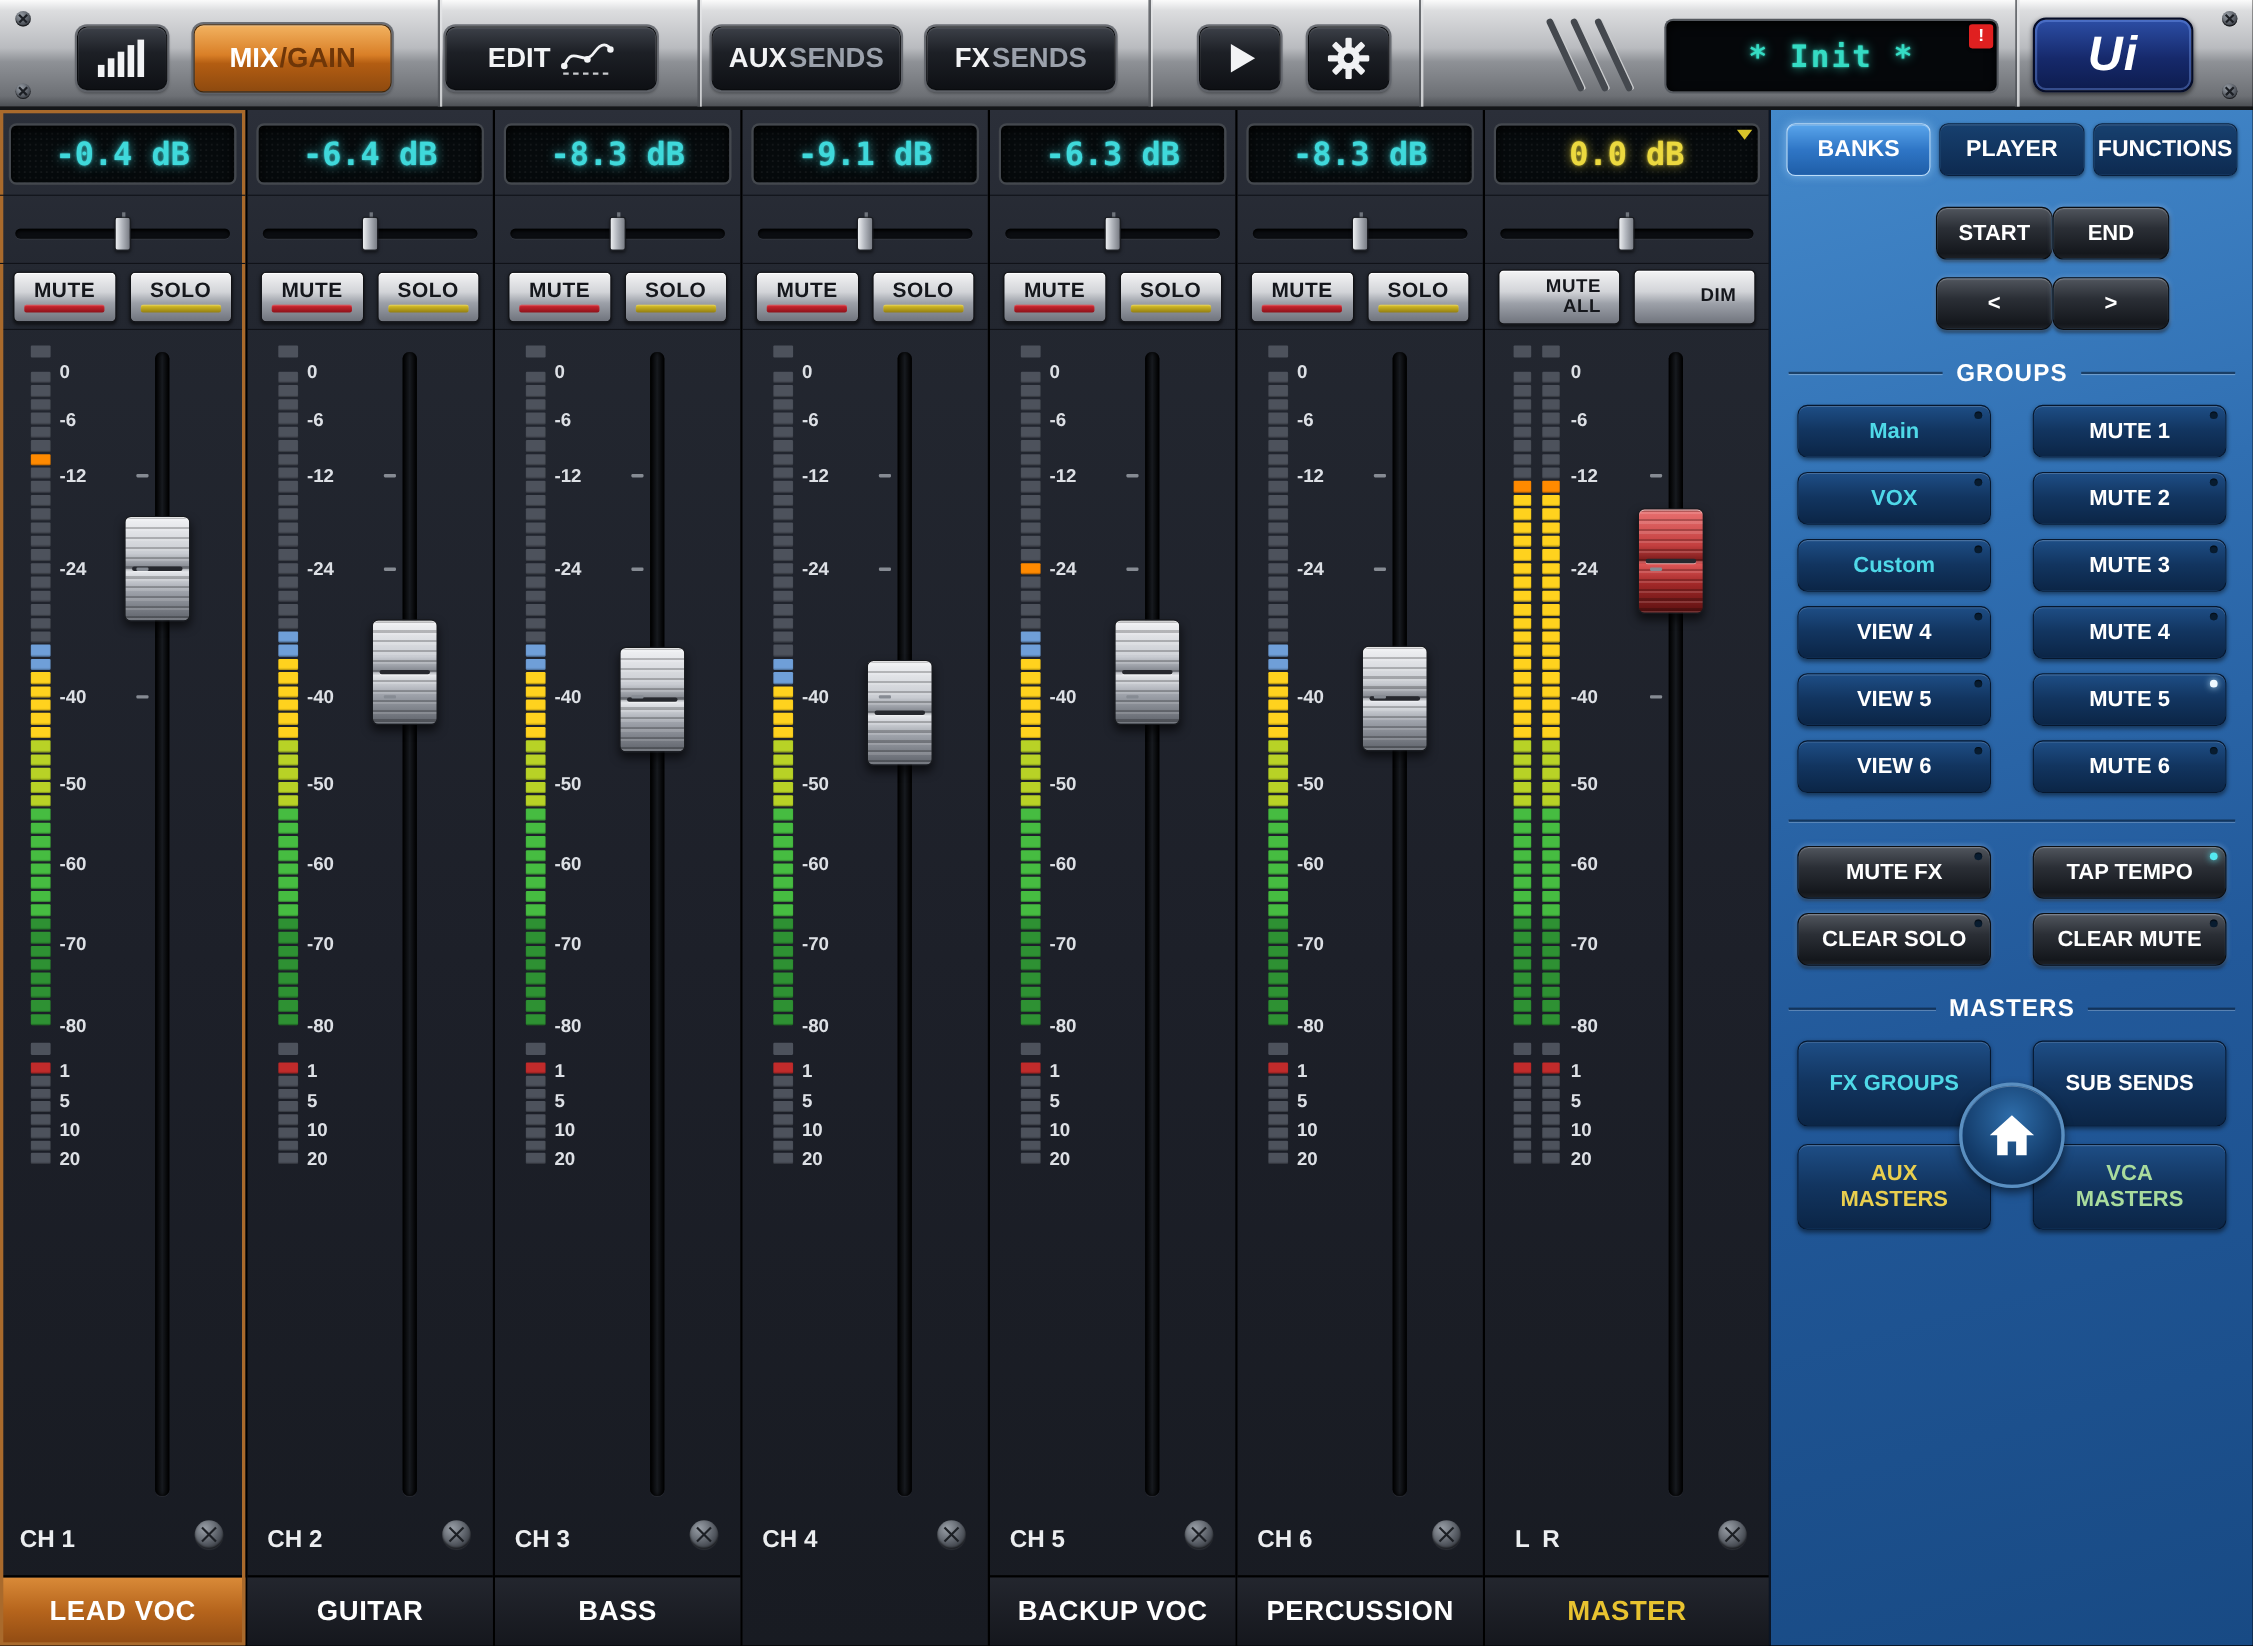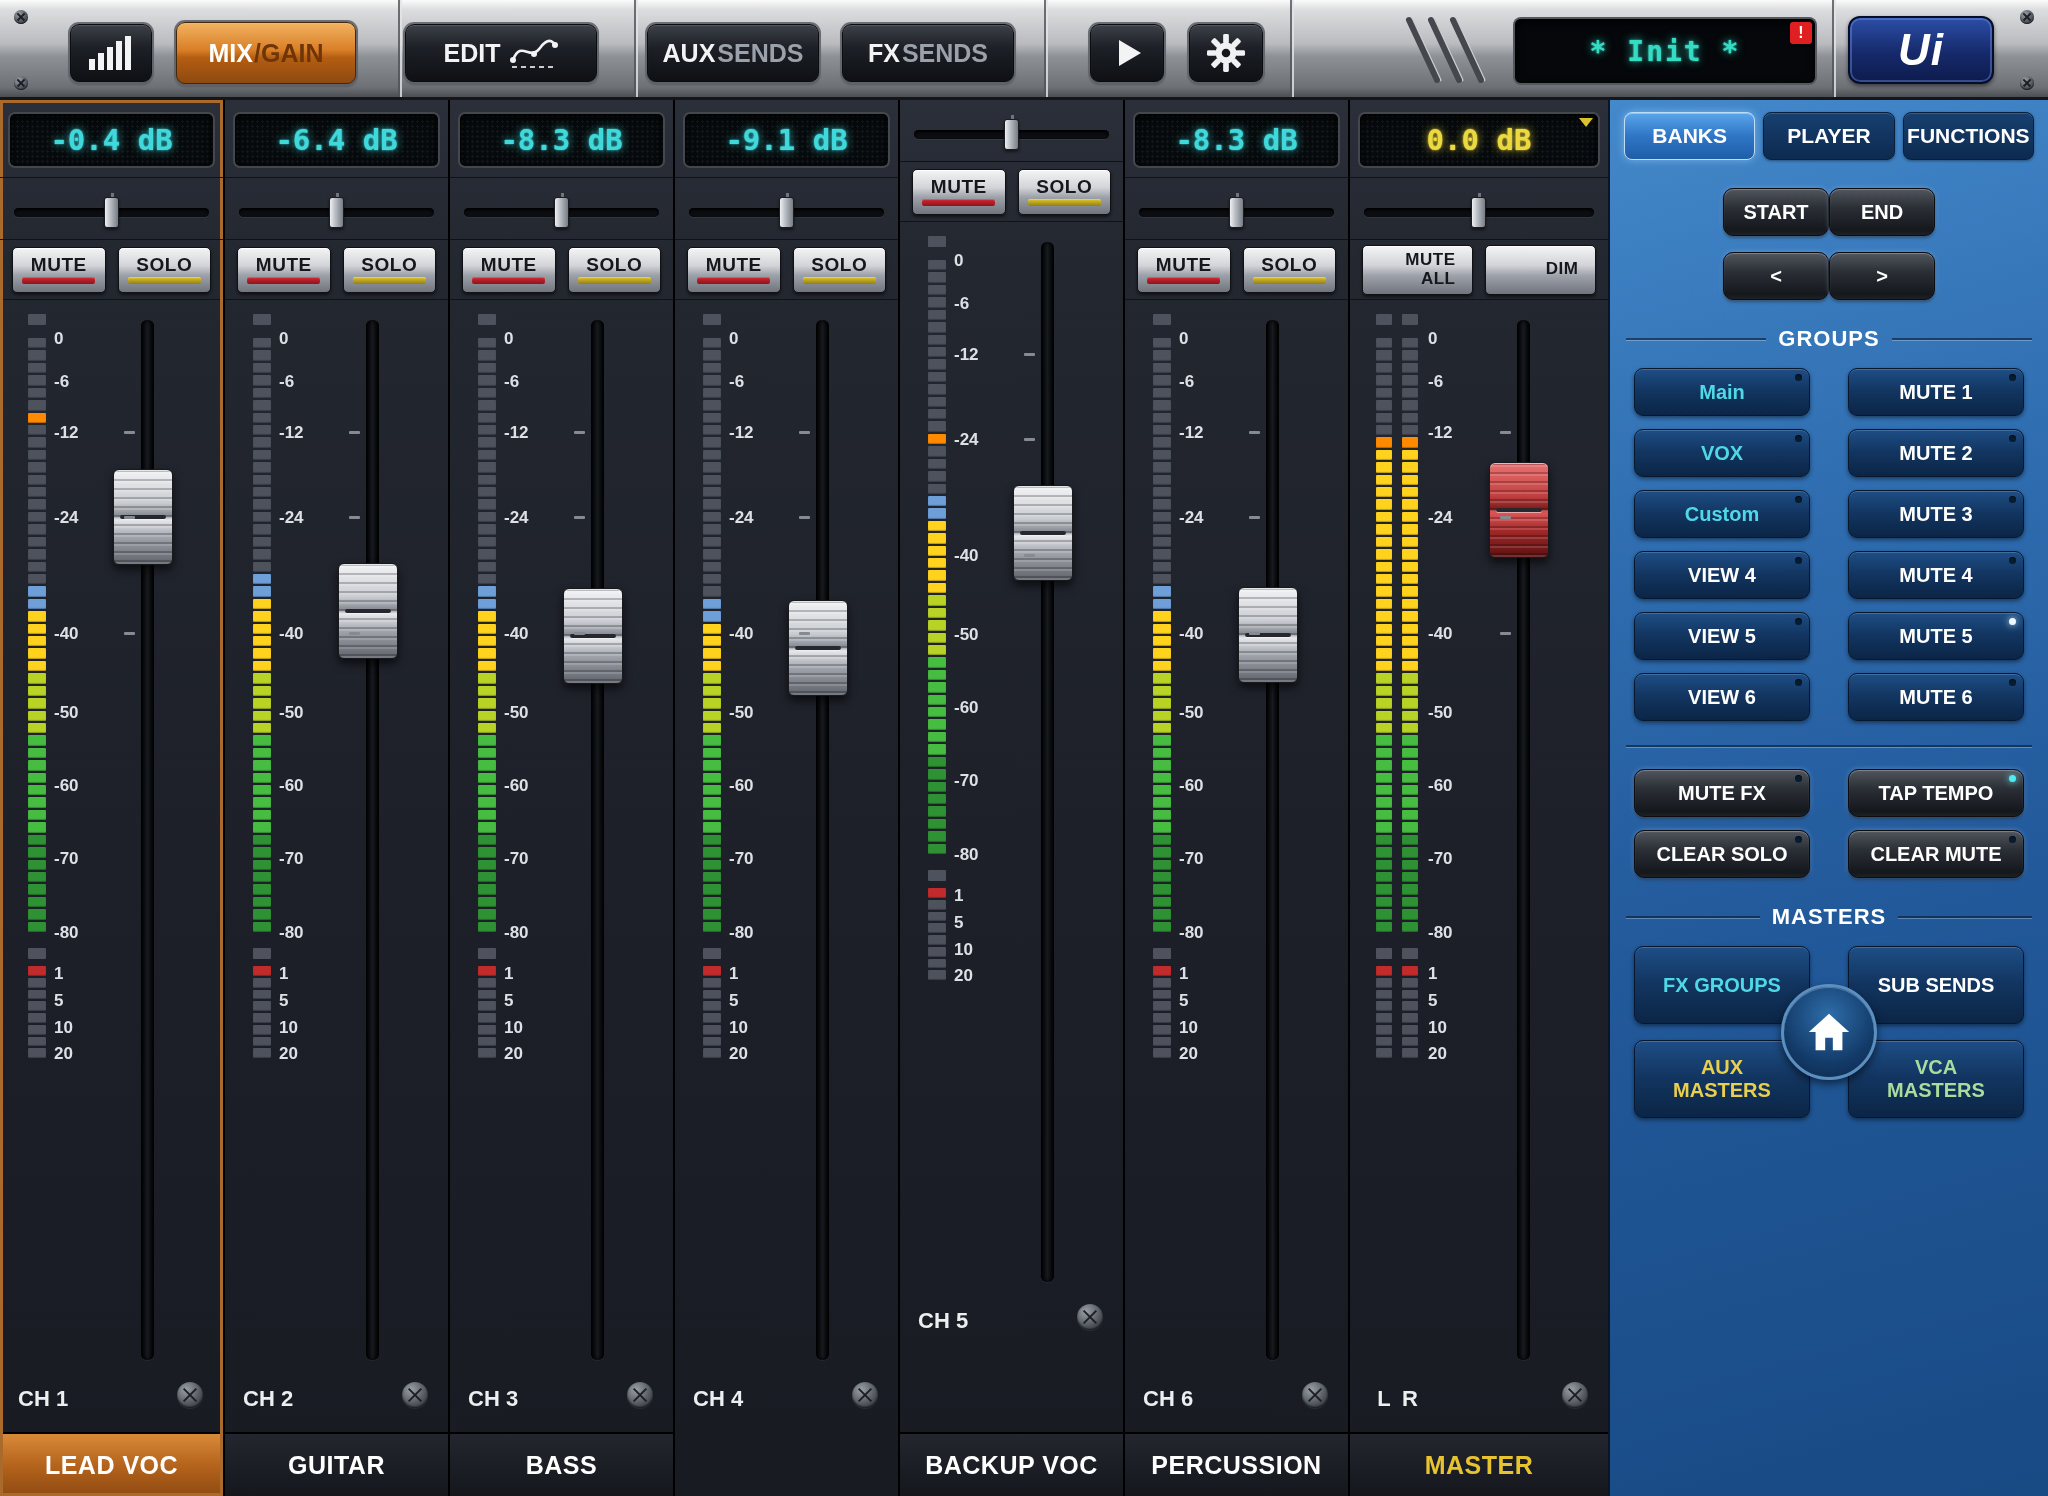--- a/index.html
+++ b/index.html
@@ -142,21 +142,21 @@
 
   
   .sidebar { width:440px; height:1396px; border-left:2px solid #0a1526; position:relative; overflow:hidden;
     background:linear-gradient(165deg,#4489cb 0%,#306fb2 28%,#22599a 58%,#184a84 100%); }
   .tabs { display:flex; gap:8px; margin:12px 14px 0; height:48px; }
   .tab { flex:1; border-radius:8px; color:#fff; font-weight:bold; font-size:21px; cursor:pointer;
     background:linear-gradient(180deg,#17406f,#0d2a50); border:1px solid #091f3c;
     box-shadow:inset 0 1px 0 rgba(255,255,255,.15), 0 1px 3px rgba(0,0,0,.4); }
   .tab.active { background:linear-gradient(180deg,#5aa6ec,#2f76c6 50%,#1f5ea8); border-color:#bcdcf8;
     box-shadow:0 0 9px rgba(160,210,255,.55), inset 0 1px 0 rgba(255,255,255,.35); }
-  .transport { display:flex; justify-content:center; margin:28px 76px 0; }
+  .transport { display:flex; justify-content:flex-end; margin:28px 76px 0; }
   .transport.second { margin-top:16px; }
   .gm-btn { width:106px; height:48px; border-radius:10px; color:#fff; font-weight:bold; font-size:20px; cursor:pointer;
     position:relative; background:linear-gradient(180deg,#51565e,#2b2f36 40%,#14171c 90%,#1e2126);
     border:1px solid #0b0d10;
     box-shadow:0 0 5px rgba(170,200,240,.4), inset 0 1px 1px rgba(255,255,255,.28), 0 2px 3px rgba(0,0,0,.5); }
   .sec-heading { display:flex; align-items:center; gap:12px; margin:26px 16px 16px; color:#fff; font-weight:bold;
     font-size:22px; letter-spacing:1px; }
   .sec-heading .line { flex:1; height:2px; background:rgba(9,26,48,.6); box-shadow:0 1px 0 rgba(255,255,255,.28); }
   .hr { margin:24px 16px 0; height:2px; background:rgba(9,26,48,.6); box-shadow:0 1px 0 rgba(255,255,255,.28); }
   .grid2 { display:grid; grid-template-columns:1fr 1fr; gap:13px 38px; margin:0 24px; }
@@ -697,20 +697,25 @@
             <div class="mlabel" style="top: 664.36px;">1</div>
             <div class="mlabel" style="top: 691.04px;">5</div>
             <div class="mlabel" style="top: 717.72px;">10</div>
             <div class="mlabel" style="top: 744.4px;">20</div>
             <div class="ftick" style="top: 130.852px;"></div>
             <div class="ftick" style="top: 216.388px;"></div>
             <div class="ftick" style="top: 332.218px;"></div>
           </div>
   </div>
         <div class="strip">
+    <div class="sec-lcd">
+      <div class="lcd">
+        <span class="lcd-text">-6.3 dB</span>
+      </div>
+    </div>
     <div class="sec-pan">
       <div class="pan-tick"></div>
       <div class="pan-track"></div>
       <div class="pan-thumb"></div>
     </div>
     <div class="sec-btn">
       <button class="chbtn mute">
         <span class="chbtn-label">MUTE</span>
         <span class="ledbar red"></span>
       </button>

